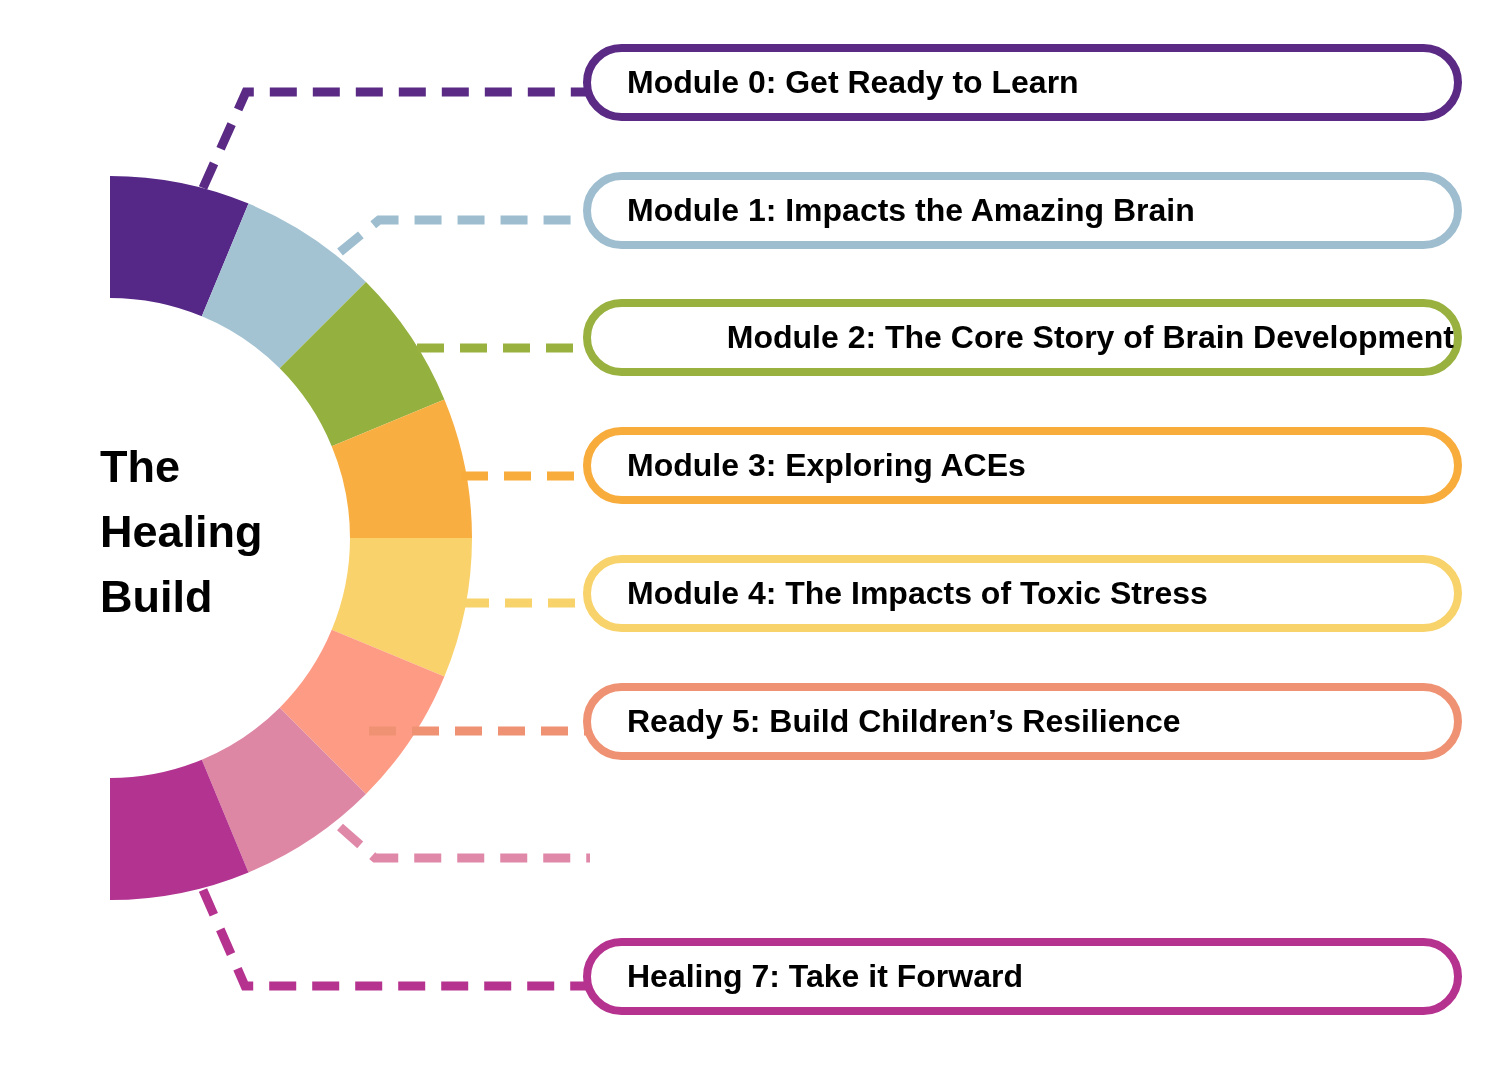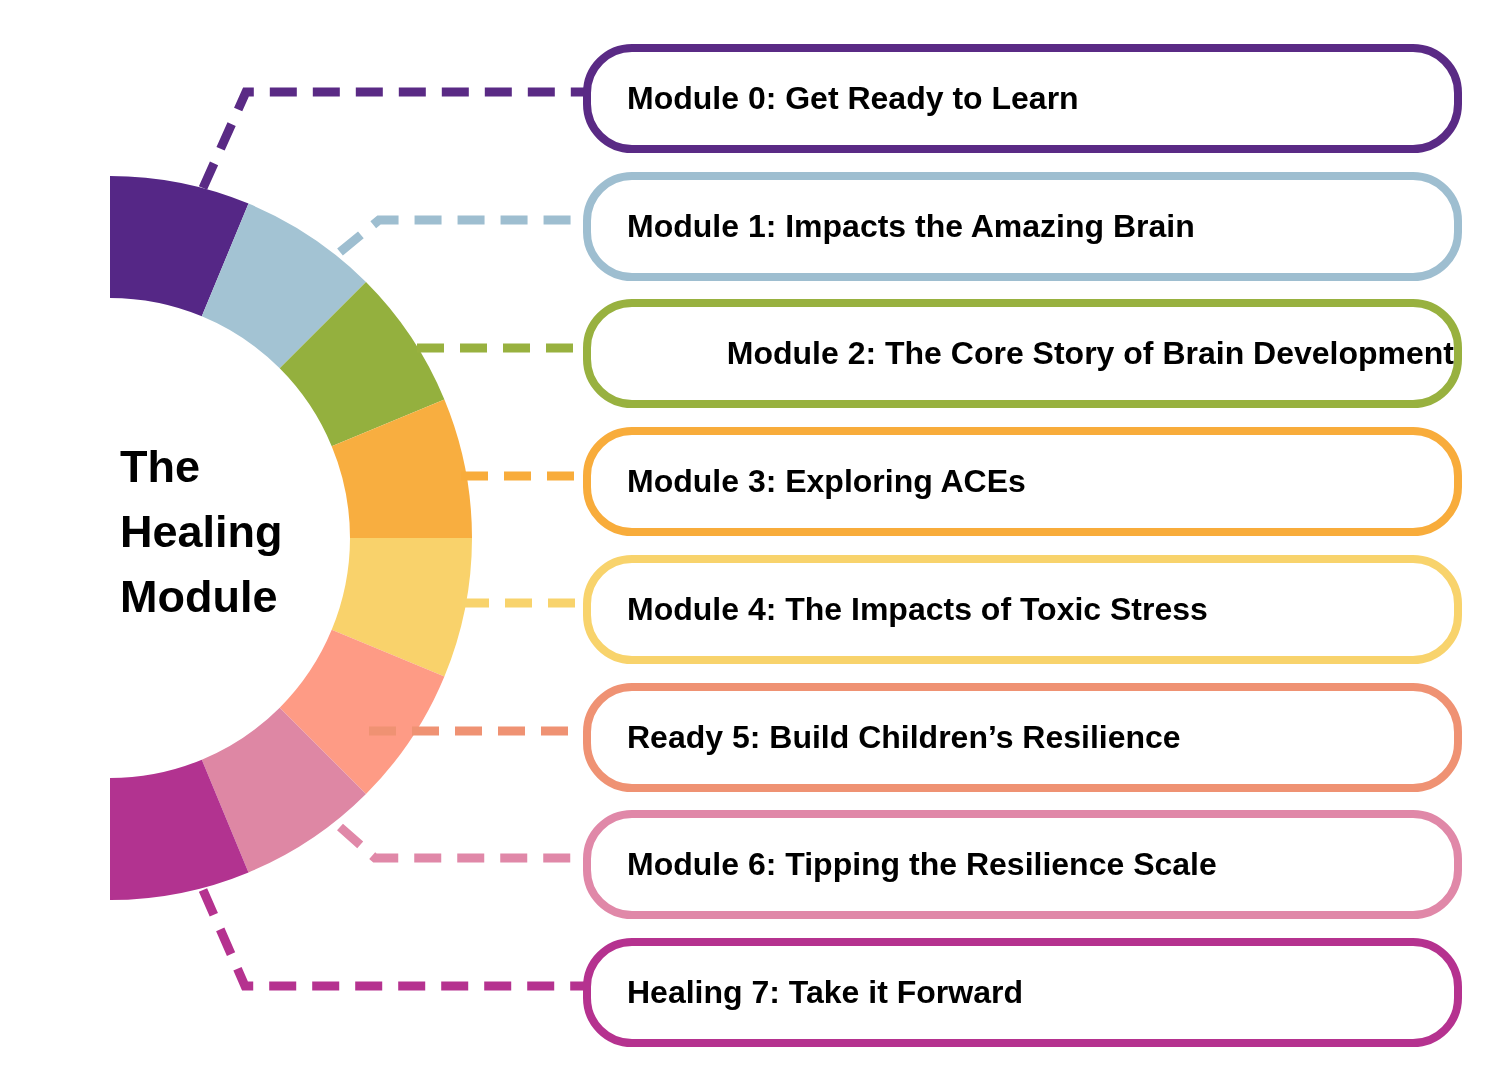--- a/index.html
+++ b/index.html
@@ -8,39 +8,39 @@
     width:1488px;height:1080px;
     background:#ffffff;
     font-family:"Liberation Sans", sans-serif;
     overflow:hidden;
   }
   #diagram-svg{position:absolute;left:0;top:0;width:1488px;height:1080px;}
   .pill{
     position:absolute;
     left:583px;
     width:879px;
-    height:109px;
+    height:77px;
     box-sizing:border-box;
     border:8px solid #000;
     border-radius:49px;
     background:#ffffff;
     display:flex;
     align-items:center;
     padding-left:36px;
   }
   .pill-label{
     font-size:32px;
     font-weight:700;
     color:#000000;
     letter-spacing:0px;
     white-space:nowrap;
   }
   #title{
     position:absolute;
-    left:120px;
+    left:100px;
     top:434px;
     font-size:45px;
     line-height:65px;
     font-weight:700;
     color:#000000;
   }
   #title div{white-space:nowrap;}
   .connector{fill:none;stroke-width:9;stroke-dasharray:27 16;stroke-linecap:butt;}
 </style>
 </head>
@@ -65,41 +65,38 @@
     <polyline class="connector" points="461,476 590,476" stroke="#F8AC3B"></polyline>
     <polyline class="connector" points="462,603 590,603" stroke="#F8D36C"></polyline>
     <polyline class="connector" points="369,731 590,731" stroke="#EF9273"></polyline>
     <polyline class="connector" points="340,827 375,858 590,858" stroke="#E088A8"></polyline>
     <polyline class="connector" points="203,890 245,986 590,986" stroke="#B5328F"></polyline>
   </svg>
 
   <div id="title">
     <div>The</div>
     <div>Healing</div>
-    <div>Module</div>
+    <div>Build</div>
   </div>
 
   <div class="pill" style="top: 44px; border-color: rgb(90, 42, 133);">
     <span class="pill-label">Module 0: Get Ready to Learn</span>
   </div>
   <div class="pill" style="top: 172px; border-color: rgb(158, 190, 208);">
     <span class="pill-label">Module 1: Impacts the Amazing Brain</span>
   </div>
   <div class="pill" style="top: 299px; border-color: rgb(152, 177, 63); justify-content: flex-end;">
     <span class="pill-label">Module 2: The Core Story of Brain Development</span>
   </div>
   <div class="pill" style="top: 427px; border-color: rgb(248, 172, 59); text-align: right;">
     <span class="pill-label">Module 3: Exploring ACEs</span>
   </div>
   <div class="pill" style="top: 555px; border-color: rgb(248, 211, 108); align-items: center;">
     <span class="pill-label">Module 4: The Impacts of Toxic Stress</span>
   </div>
   <div class="pill" style="top: 683px; border-color: rgb(239, 146, 115);">
     <span class="pill-label">Ready 5: Build Children’s Resilience</span>
   </div>
-  <div class="pill" style="top: 810px; border-color: rgb(224, 136, 168);">
-    <span class="pill-label">Module 6: Tipping the Resilience Scale</span>
-  </div>
   <div class="pill" style="top: 938px; border-color: rgb(181, 50, 143);">
     <span class="pill-label">Healing 7: Take it Forward</span>
   </div>
 
 </div>
 
 </body></html>

